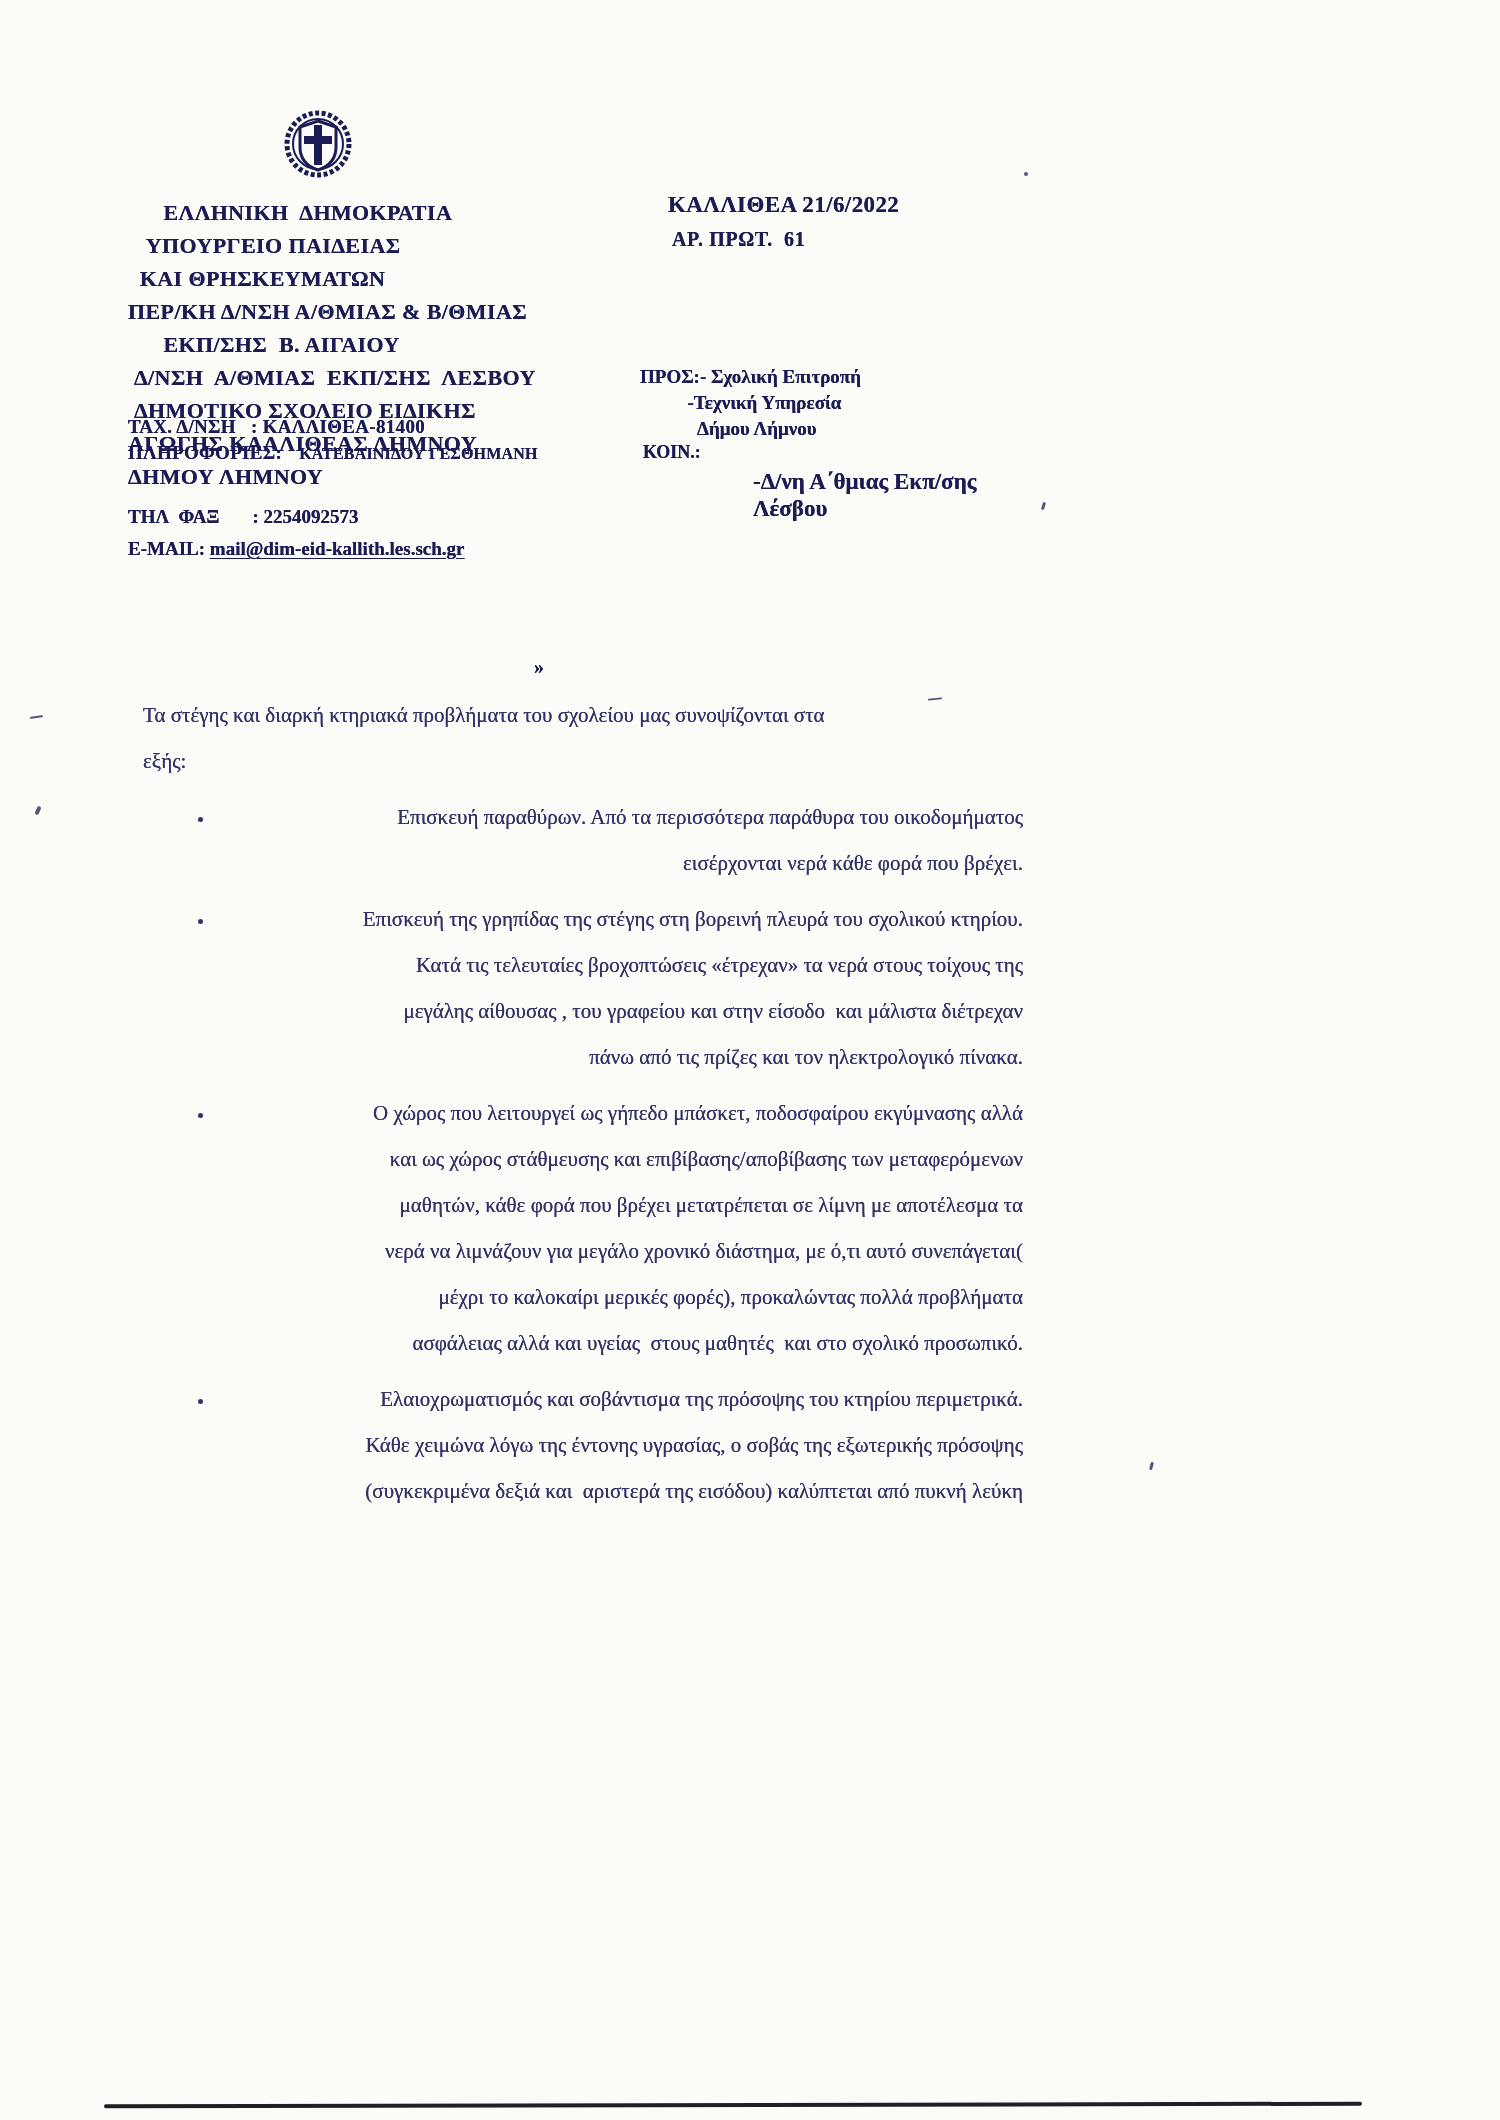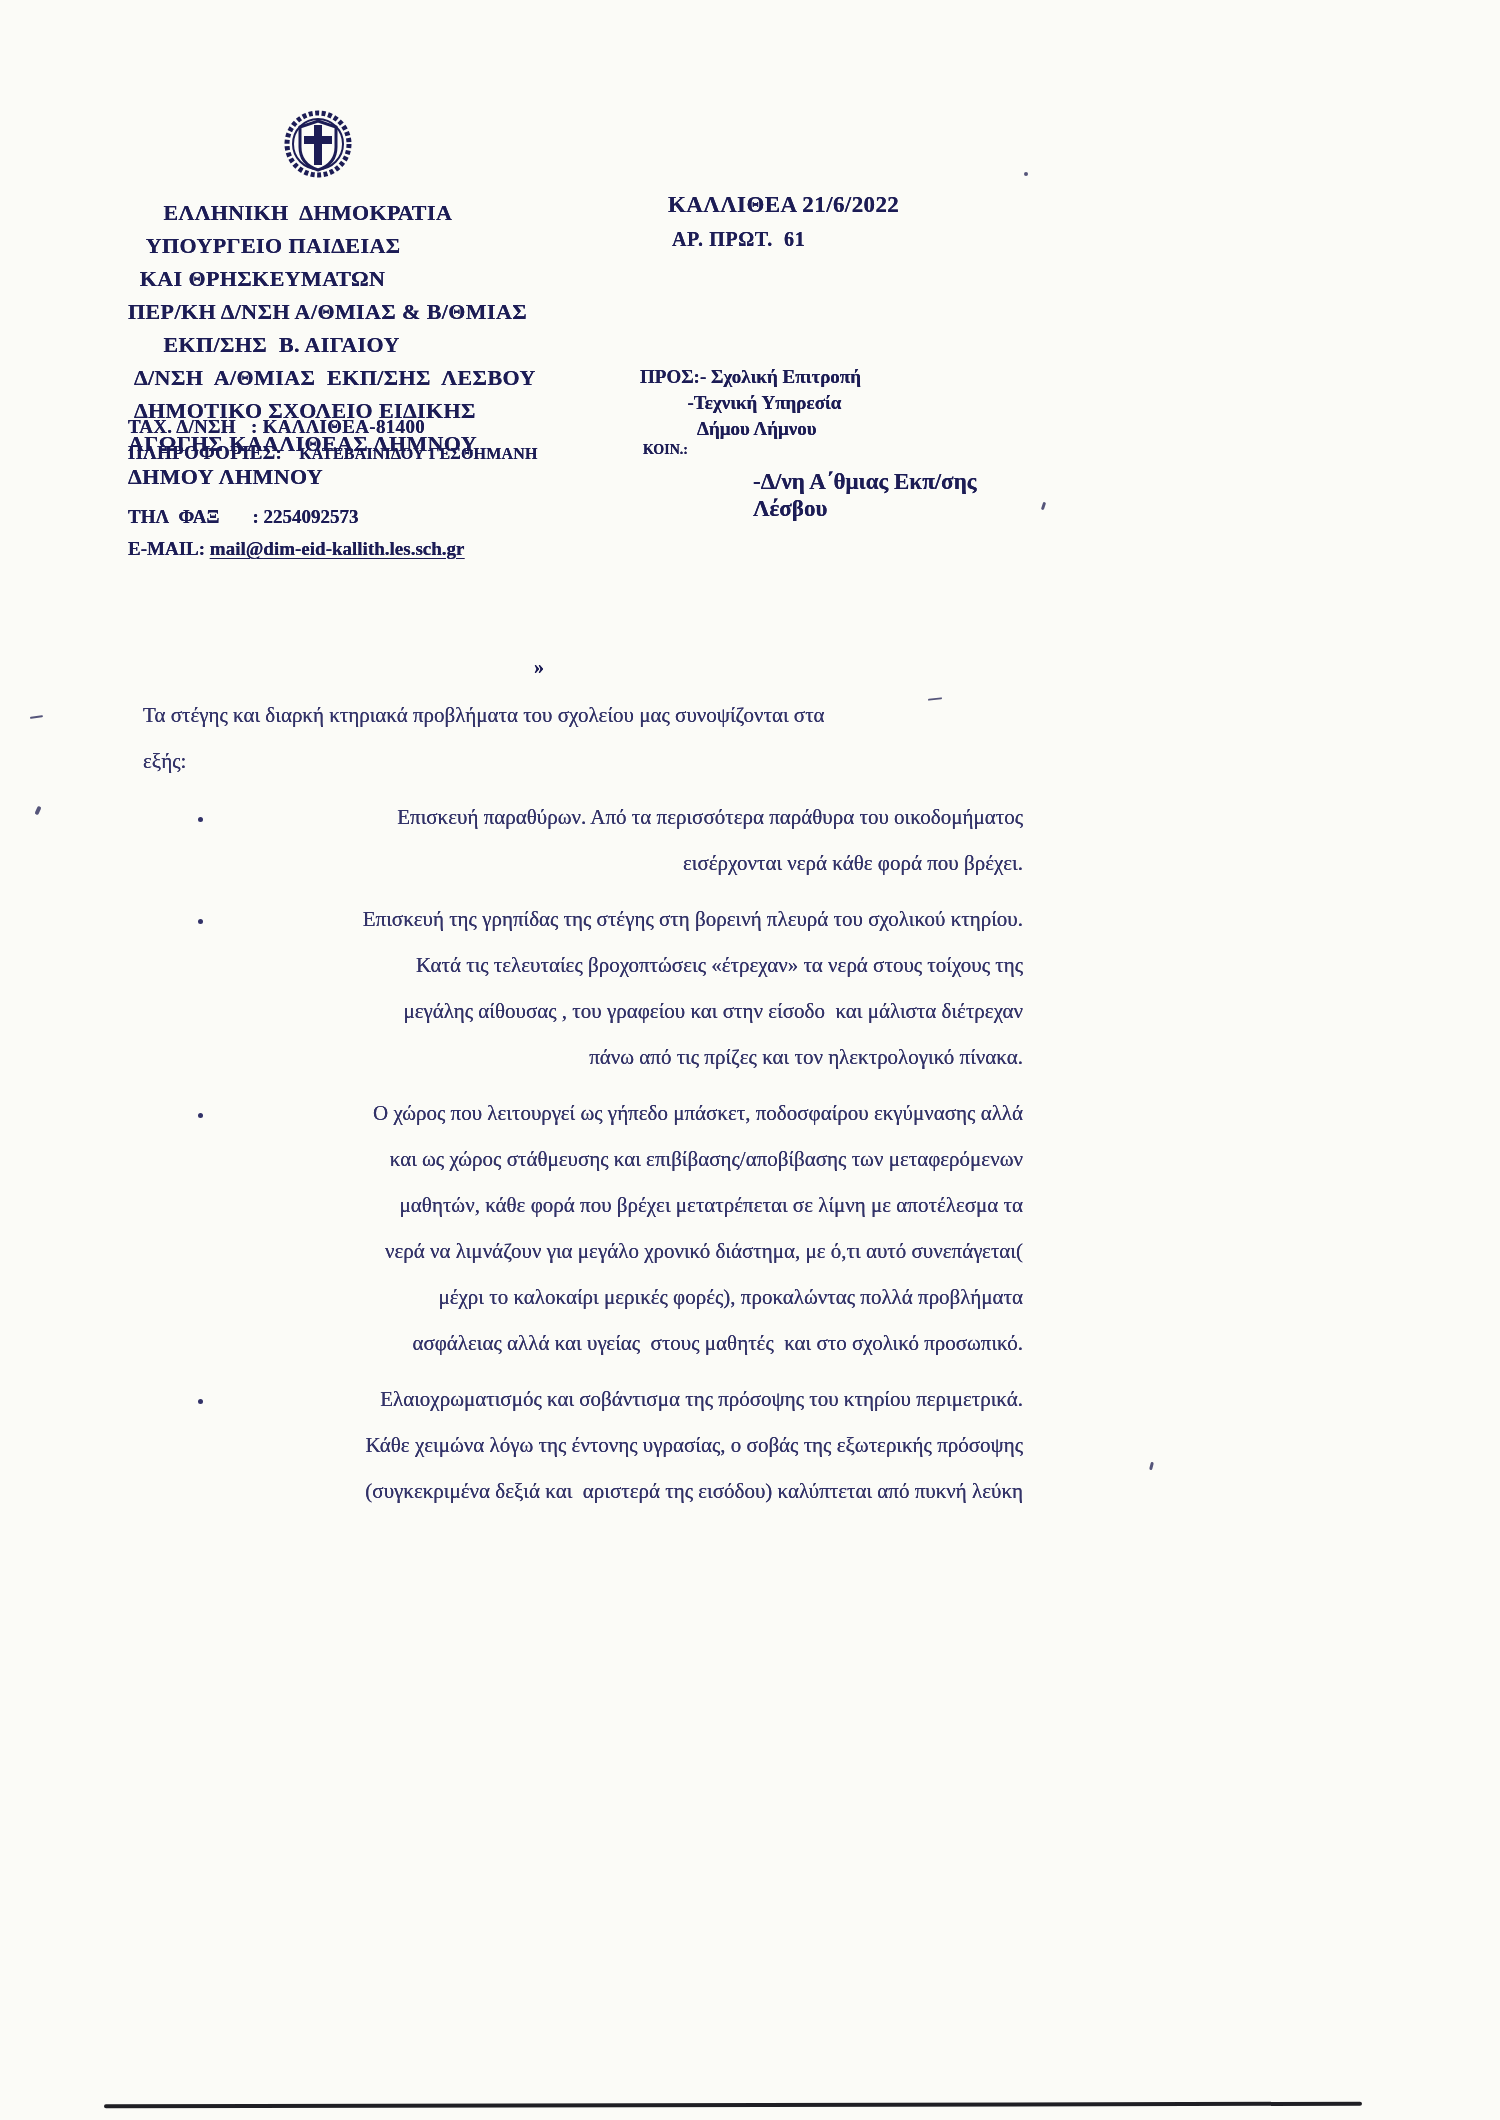--- a/index.html
+++ b/index.html
@@ -25,21 +25,21 @@
   .addr-block { left:128px; top:414px; font-size:19px; line-height:26px; letter-spacing:0.3px; }
   .info-value { font-size:16px; letter-spacing:0.2px;margin-left:12px; }
   .phone-line { left:128px; top:506px; font-size:19px;text-align:center; }
   .email-line { left:128px; top:538px; font-size:19px; }
   .email-link { color:var(--ink, #1c1c55); text-decoration:underline; text-underline-offset:3px; cursor:pointer; }
 
   
   .city-date { left:668px; top:160px; font-size:23px; letter-spacing:0.4px;margin-top:32px; }
   .protocol  { left:672px; top:228px; font-size:20px; letter-spacing:0.6px; }
   .to-block  { left:640px; top:364px; font-size:19px; line-height:26px; }
-  .cc-label  { left:643px; top:442px; font-size:14px; }
+  .cc-label  { left:643px; top:442px; font-size:18px; }
   .cc-block  { left:753px; top:468px; font-size:23px; line-height:27px; }
 
   
   .subject-line  { left:198px; top:622px; font-size:20px; letter-spacing:0.3px; }
   .subject-quote { left:534px; top:656px; font-size:20px; }
 
   
   .body-text { left:143px; top:692px; width:880px; font-size:21px; line-height:46px; }
   .issues-list { margin-top:10px; padding-left:72px; }
   .issues-list li {

